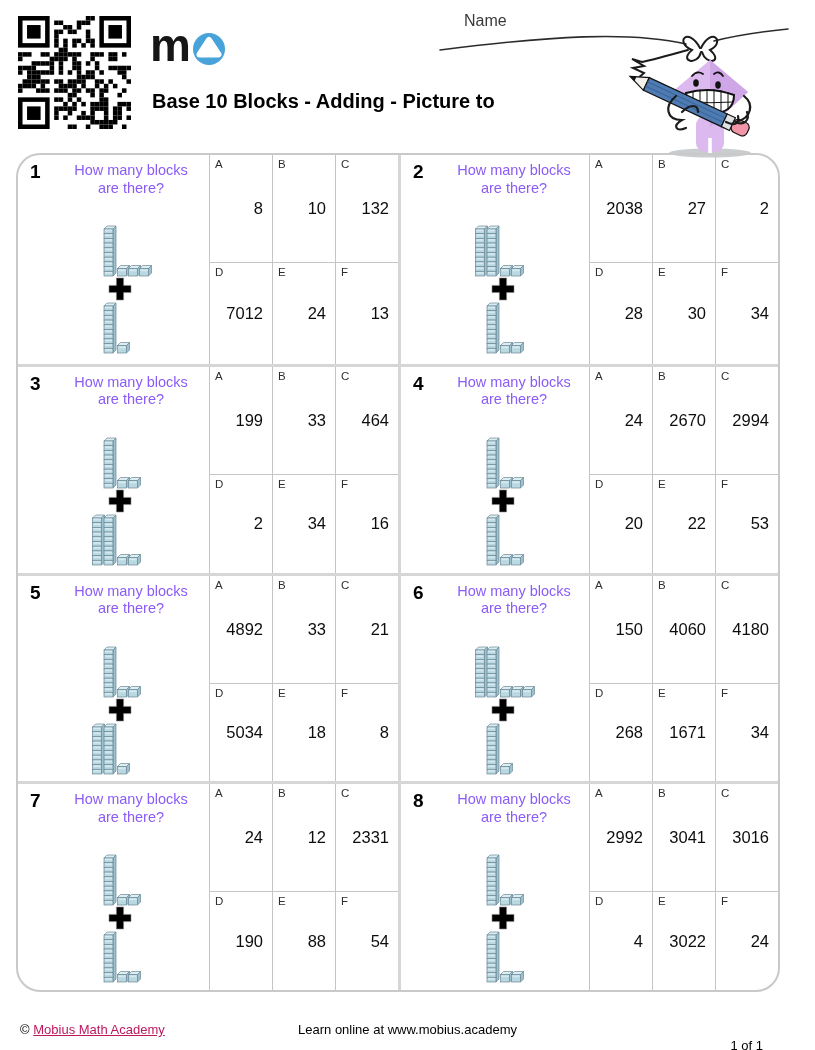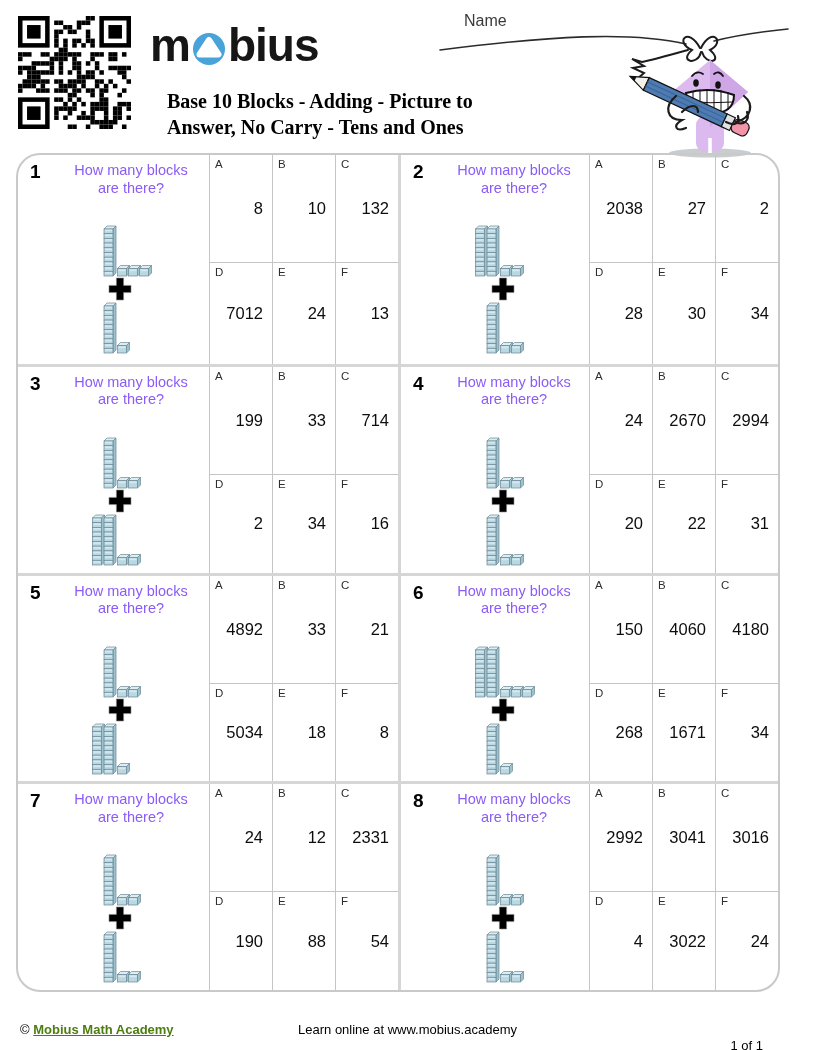--- a/index.html
+++ b/index.html
@@ -6,22 +6,22 @@
   body { background:#fff; }
   .page {
     position:relative; width:815px; height:1050px; background:#fff;
     font-family:"Liberation Sans", sans-serif; color:#111; overflow:hidden;
   }
   
   .qr { position:absolute; left:18px; top:16px; width:113px; height:113px; }
   .logo { position:absolute; left:150px; top:18px; font-size:46px; font-weight:800;
           letter-spacing:-1px; color:#161616; display:flex; align-items:center; }
   .logo svg { margin:6px 1px 0 1px; display:block; }
-  .worksheet-title { position:absolute; left:167px; top:88px; font-size:20px; font-weight:bold;
-          line-height:1.3; color:#000;font-family:Liberation Serif, serif; }
+  .worksheet-title { position:absolute; left:152px; top:88px; font-size:20px; font-weight:bold;
+          line-height:1.3; color:#000; }
   .name-label { position:absolute; left:464px; top:12px; font-size:16px; color:#3a3a3a; }
   .mascot { position:absolute; left:430px; top:0; width:385px; height:162px; }
   
   .sheet {
     position:absolute; left:16px; top:153px; width:764px; height:839px;
     border:2.5px solid #c9c9c9; border-radius:24px; overflow:hidden;
     display:grid; grid-template-columns:1fr 1fr; grid-template-rows:repeat(4,1fr);
   }
   .cell { position:relative; }
   .cell.col2 { border-left:3.5px solid #d6d6d6; }
@@ -33,21 +33,21 @@
   .answers { position:absolute; right:0; top:0; bottom:0; width:189px;
              display:grid; grid-template-columns:repeat(3,1fr); grid-template-rows:107px 1fr; }
   .acell { position:relative; border-left:1.5px solid #c5c5c5;
            display:flex; align-items:center; justify-content:flex-end;
            padding-right:9px; font-size:16.5px; color:#0d0d0d; }
   .acell.r2 { border-top:1.5px solid #c5c5c5; }
   .letter { position:absolute; left:5px; top:3px; font-size:11.5px; color:#2e2e2e; }
   
   .footer { position:absolute; left:0; top:1022px; width:100%; font-size:13px; color:#000; }
   .foot-left { position:absolute; left:20px; top:0; }
-  .foot-left a { color:#4d7c0f; text-decoration:underline;font-weight:bold; }
+  .foot-left a { color:#be185d; text-decoration:underline; }
   .foot-center { position:absolute; left:0; width:100%; text-align:center; top:0; }
   .foot-right { position:absolute; right:52px; top:16px; }
 </style>
 </head>
 <body>
 
 <div class="page">
 
   <svg class="qr" id="qr" viewBox="0 0 112.5 112.5">
       <rect width="112.5" height="112.5" fill="#fff"></rect>
@@ -270,26 +270,24 @@
       <rect x="4.5" y="85.5" width="22.5" height="22.5" fill="#fff"></rect>
       <rect x="9" y="90" width="13.5" height="13.5" fill="#000"></rect>
     </svg>
 
   <div class="logo">
       <span>m</span>
       <svg width="36" height="36" viewBox="0 0 36 36">
       <circle cx="18" cy="19" r="16" fill="#47a3da"></circle>
       <polygon points="18,10 27.5,24.5 8.5,24.5" fill="#fff" stroke="#fff" stroke-width="6" stroke-linejoin="round"></polygon>
     </svg>
-      <span>bius</span>
     </div>
 
   <div class="worksheet-title">
     <div>Base 10 Blocks - Adding - Picture to</div>
-    <div>Answer, No Carry - Tens and Ones</div>
   </div>
 
   <div class="name-label">Name</div>
 
   <svg class="mascot" viewBox="0 0 385 162">
     <g fill="none" stroke="#2b2b2b" stroke-width="1.6" stroke-linecap="round">
       <path d="M 10,50 C 120,36 200,31 256,44"></path>
       <path d="M 284,41 C 312,34 338,31 358,29"></path>
     </g>
 
@@ -653,21 +651,21 @@
         <div class="acell">
             <span class="letter">A</span>
             <span>199</span>
           </div>
         <div class="acell">
             <span class="letter">B</span>
             <span>33</span>
           </div>
         <div class="acell">
             <span class="letter">C</span>
-            <span>714</span>
+            <span>464</span>
           </div>
         <div class="acell r2">
             <span class="letter">D</span>
             <span>2</span>
           </div>
         <div class="acell r2">
             <span class="letter">E</span>
             <span>34</span>
           </div>
         <div class="acell r2">
@@ -761,21 +759,21 @@
         <div class="acell r2">
             <span class="letter">D</span>
             <span>20</span>
           </div>
         <div class="acell r2">
             <span class="letter">E</span>
             <span>22</span>
           </div>
         <div class="acell r2">
             <span class="letter">F</span>
-            <span>31</span>
+            <span>53</span>
           </div>
       </div>
     </div>
       <div class="cell rown">
       <div class="prob-num">5</div>
       <div class="question">
         <div>How many blocks</div>
         <div>are there?</div>
       </div>
       <div class="blocks"><svg width="88" height="132" viewBox="0 0 88 132">

